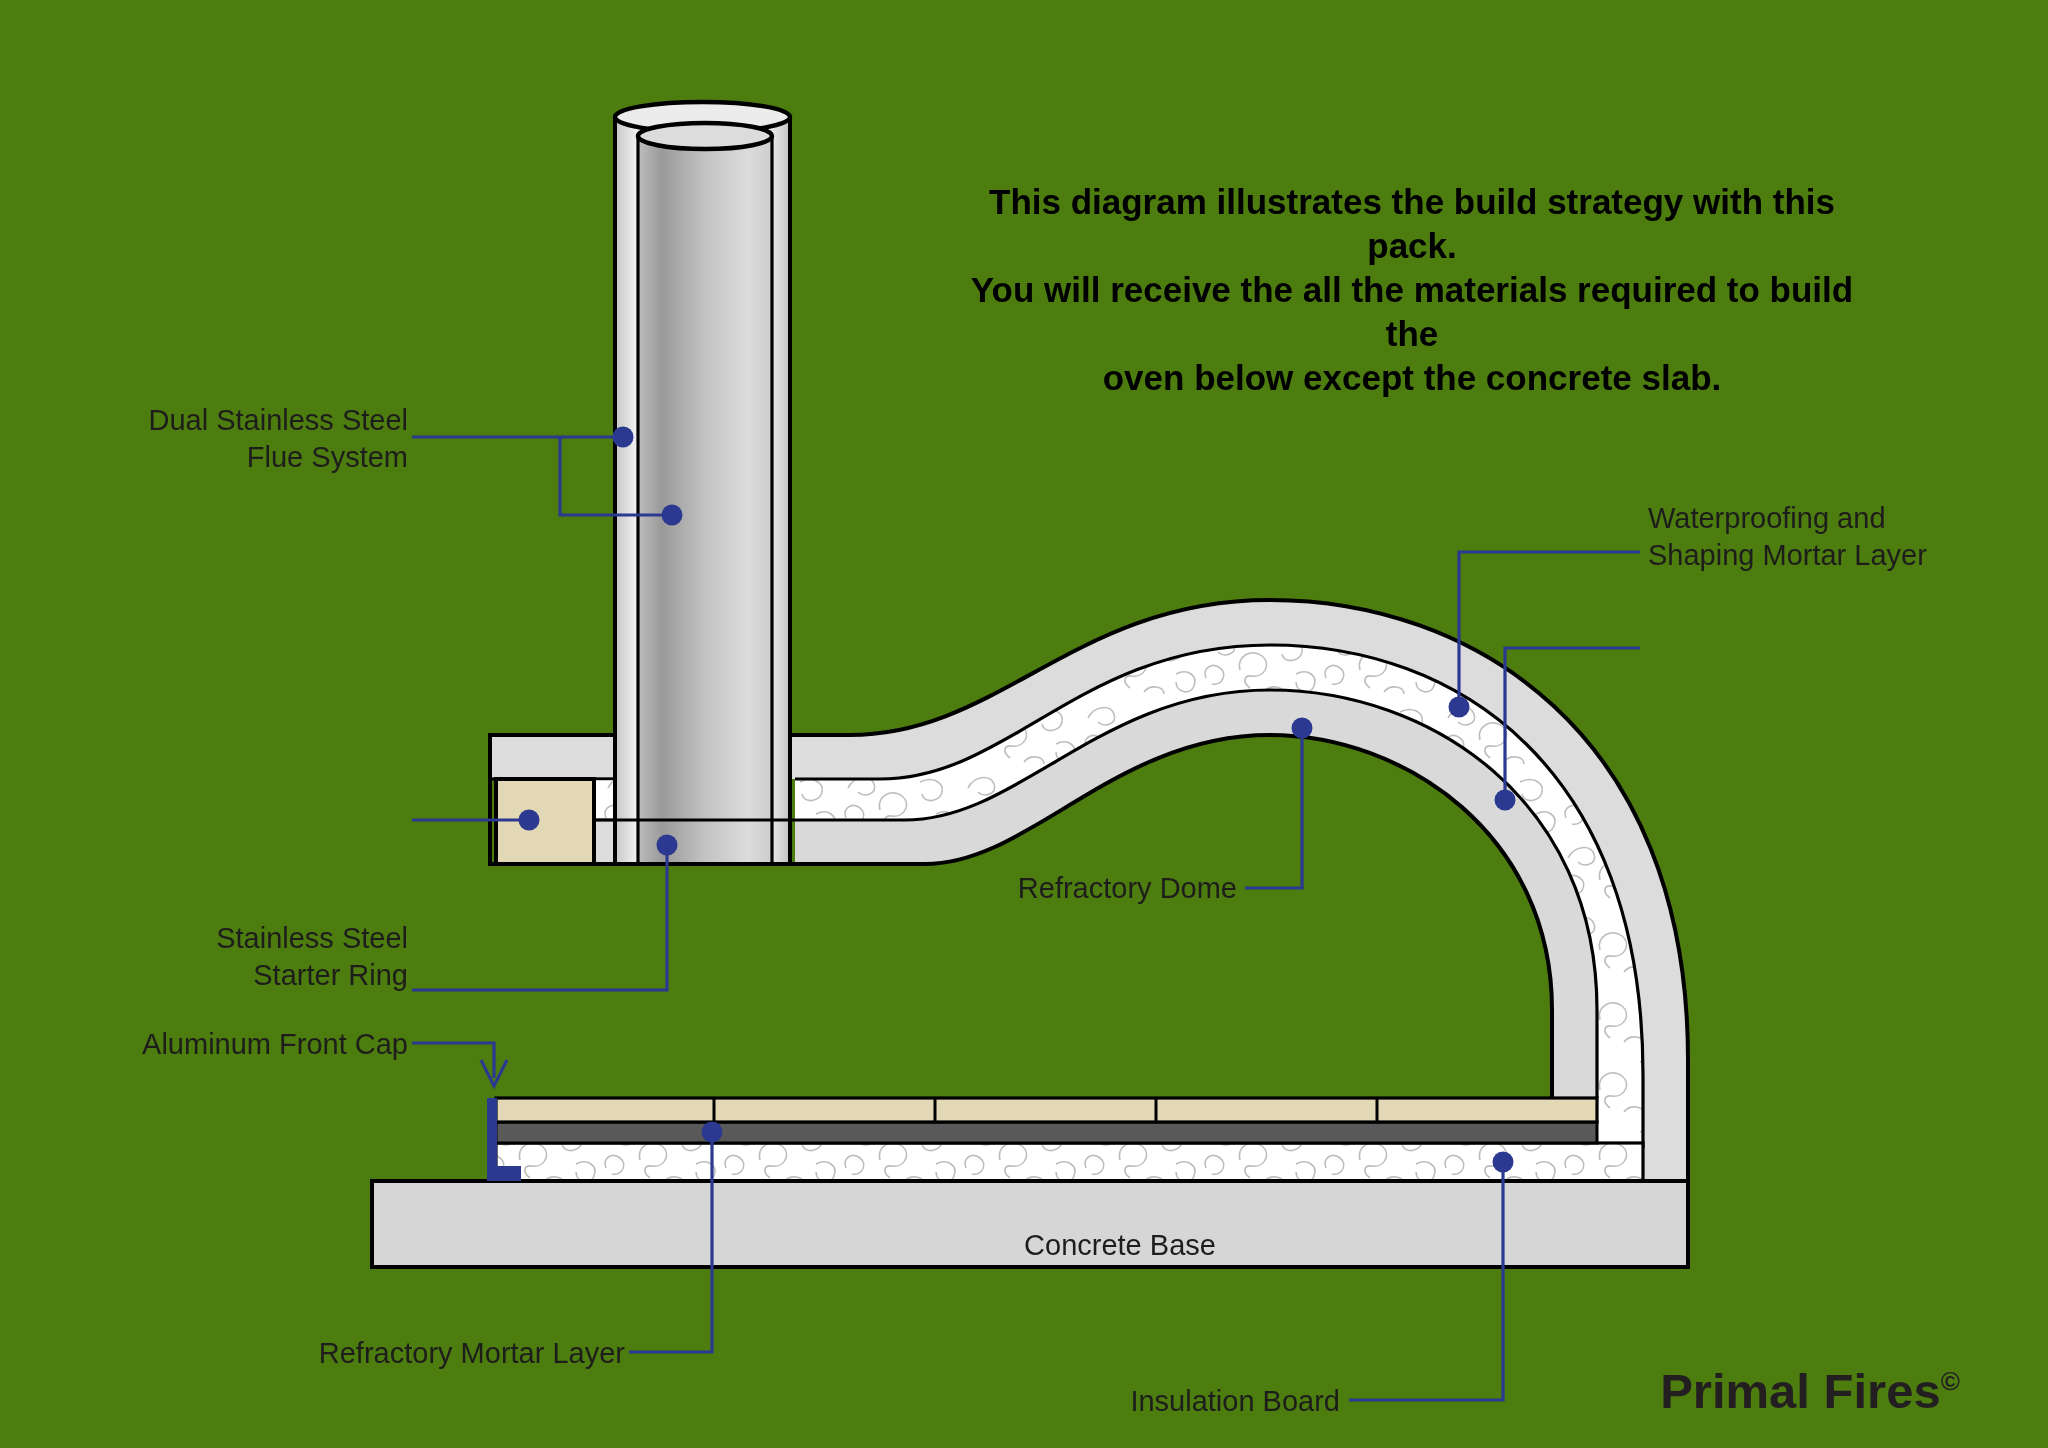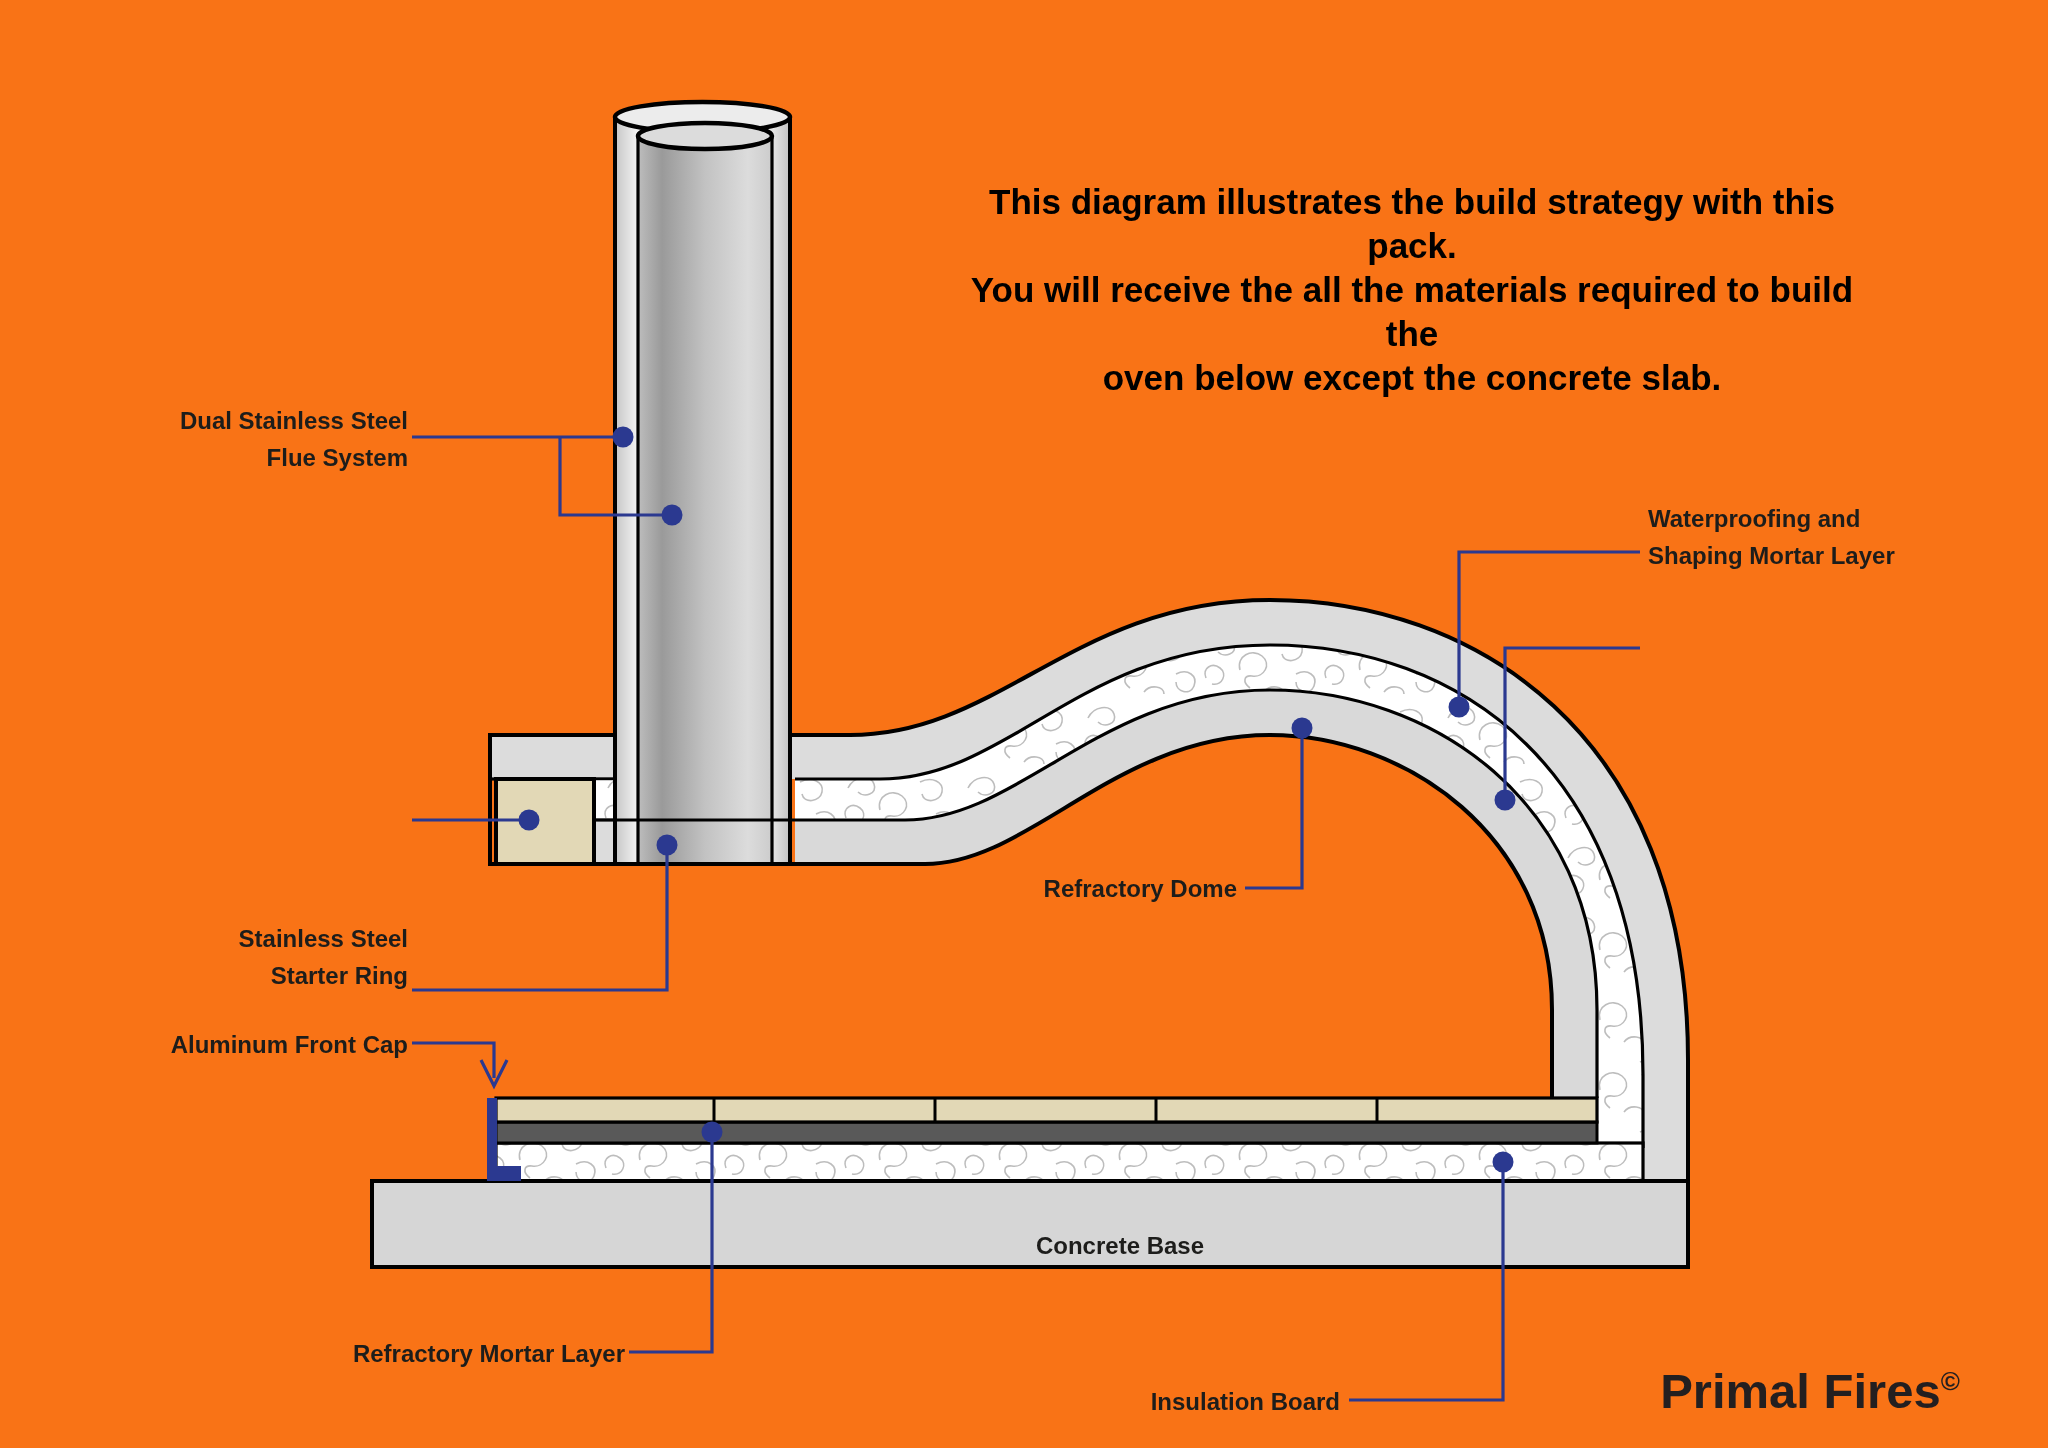--- a/index.html
+++ b/index.html
@@ -1,19 +1,19 @@
 <!DOCTYPE html>
 <html><head>
 <meta charset="utf-8">
 <style>
   html,body{margin:0;padding:0;background:#ffffff;}
-  #canvas{position:relative;width:2048px;height:1448px;background:#f97316;overflow:hidden;
+  #canvas{position:relative;width:2048px;height:1448px;background:#4d7c0f;overflow:hidden;
           font-family:"Liberation Sans", sans-serif;}
   #diagram-svg{position:absolute;left:0;top:0;}
-  .lbl{position:absolute;font-weight:bold;color:#1d1d1b;font-size:24px;line-height:37px;
+  .lbl{position:absolute;font-weight:normal;color:#1d1d1b;font-size:29px;line-height:37px;
        white-space:pre-line;}
   .lbl.right{text-align:right;}
   .lbl.center{text-align:center;}
   .intro{position:absolute;left:950px;top:180px;width:924px;text-align:center;
          font-weight:bold;color:#000;font-size:35px;line-height:44px;white-space:pre-line;}
   .label-dual-flue{left:88px;top:402px;width:320px;}
   .label-arch-bricks{left:48px;top:802px;width:360px;}
   .label-starter-ring{left:108px;top:920px;width:300px;}
   .label-front-cap{left:68px;top:1026px;width:340px;}
   .label-mortar-layer{left:265px;top:1335px;width:360px;}

